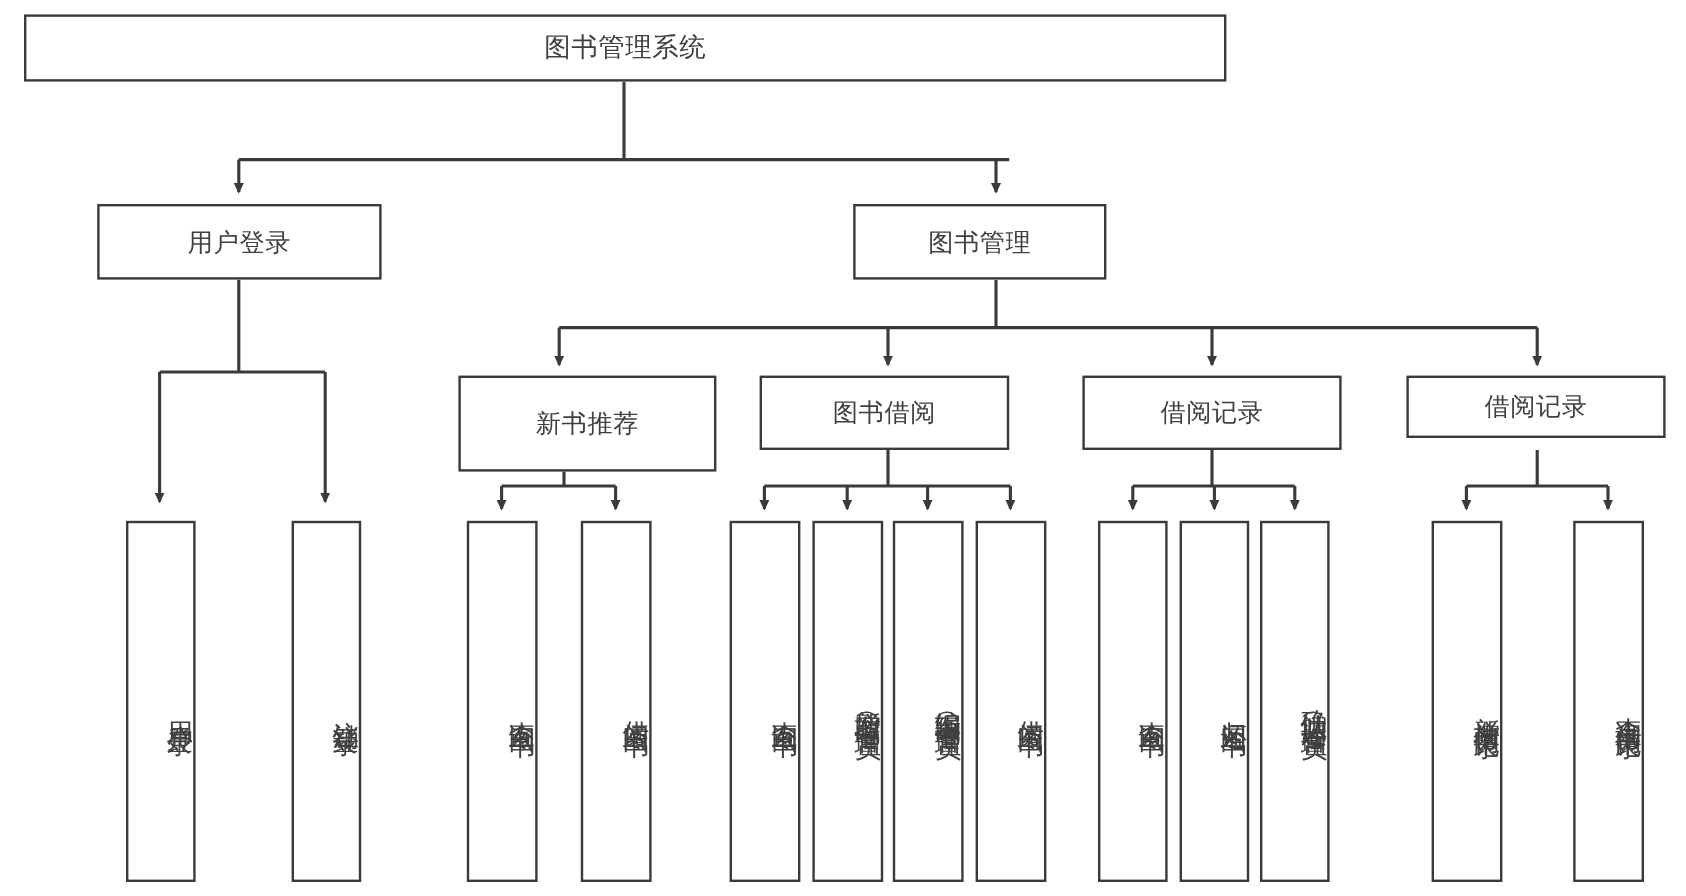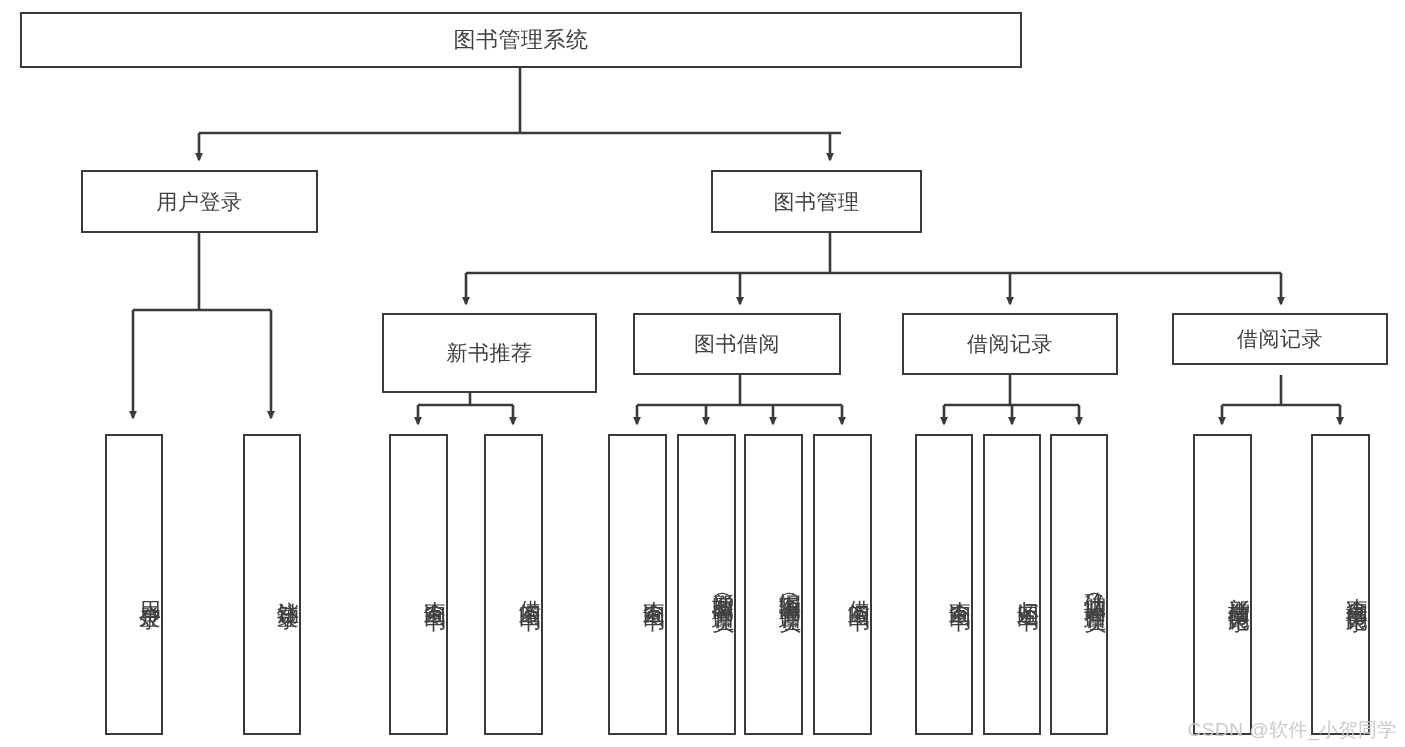--- a/index.html
+++ b/index.html
@@ -183,15 +183,14 @@
     <span class="label-v">确认归还（管理员）</span>
   </div>
 
   <div class="node node-v" style="left:1193px; top:434px; width:59px; height:301px;">
     <span class="label-v">新增借阅记录</span>
   </div>
   <div class="node node-v" style="left:1311px; top:434px; width:59px; height:301px;">
     <span class="label-v">查询借阅记录</span>
   </div>
 
-  <div class="watermark">CSDN @软件_小贺同学</div>
 
 </div>
 
 </body></html>

